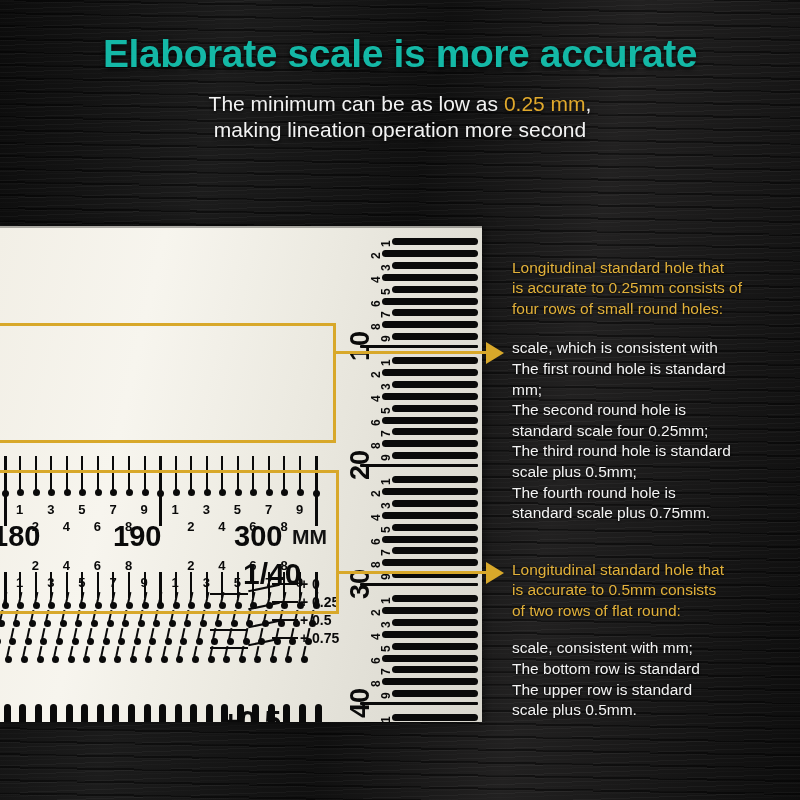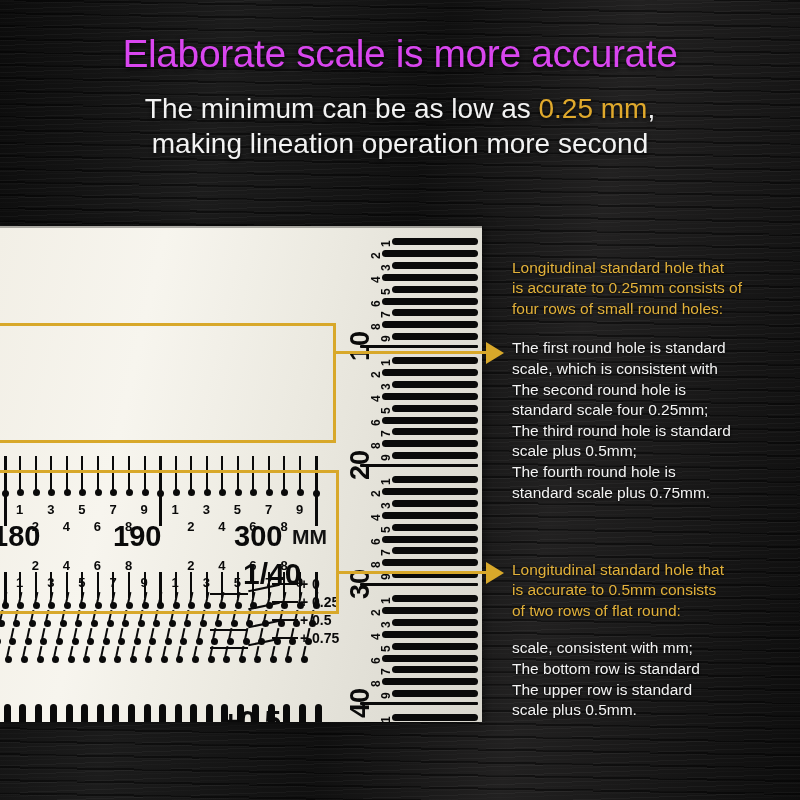--- a/index.html
+++ b/index.html
@@ -33,28 +33,28 @@
         rgba(0,0,0,0.0) 13px),
       linear-gradient(100deg, #0c0c0c 0%, #1c1c1c 25%, #101010 48%, #222121 68%, #0d0d0d 100%);
   }
 
   
   #headline-block {
     position: absolute; left: 0; top: 34px; width: 800px;
     text-align: center; z-index: 6;
   }
   #title {
-    font-size: 39px; font-weight: normal; color: #d946ef;
+    font-size: 39px; font-weight: bold; color: #14b8a6;
     letter-spacing: -0.4px; line-height: 1.05;
     text-shadow: 0 2px 5px rgba(0,0,0,0.85);
     font-family: "Liberation Sans", sans-serif;
   }
   #subtitle {
     margin-top: 16px;
-    font-size: 28px; color: #f2f2f2; line-height: 1.26;
+    font-size: 21px; color: #f2f2f2; line-height: 1.26;
     text-shadow: 0 2px 4px rgba(0,0,0,0.8);
   }
   #subtitle .hl { color: #e0a92c; }
 
   
   #ruler {
     position: absolute; left: 0; top: 226px;
     width: 482px; height: 496px;
     background: linear-gradient(103deg,#f2efe6 0%, #f7f5ee 28%, #eceae1 56%, #e2e0d7 78%, #d9d7ce 100%);
     box-shadow: 0 0 12px rgba(0,0,0,0.65);
@@ -555,22 +555,23 @@
 <div class="goldline" style="left:339px; top:571px; width:149px;"></div>
 <div class="goldarrow" style="left:486px; top:562px;"></div>
 
 <div class="annot" style="left:512px; top:258px; width:288px;">
   <div class="gold">
     <p>Longitudinal standard hole that</p>
     <p>is accurate to 0.25mm consists of</p>
     <p>four rows of small round holes:</p>
   </div>
   <div class="white" style="margin-top:19px;">
+    <p>scale, which is consistent with</p>
     <p>The first round hole is standard</p>
-    <p>scale, which is consistent with</p>
+    <p>mm;</p>
     <p>The second round hole is</p>
     <p>standard scale four 0.25mm;</p>
     <p>The third round hole is standard</p>
     <p>scale plus 0.5mm;</p>
     <p>The fourth round hole is</p>
     <p>standard scale plus 0.75mm.</p>
   </div>
 </div>
 
 <div class="annot" style="left:512px; top:560px; width:288px;">

